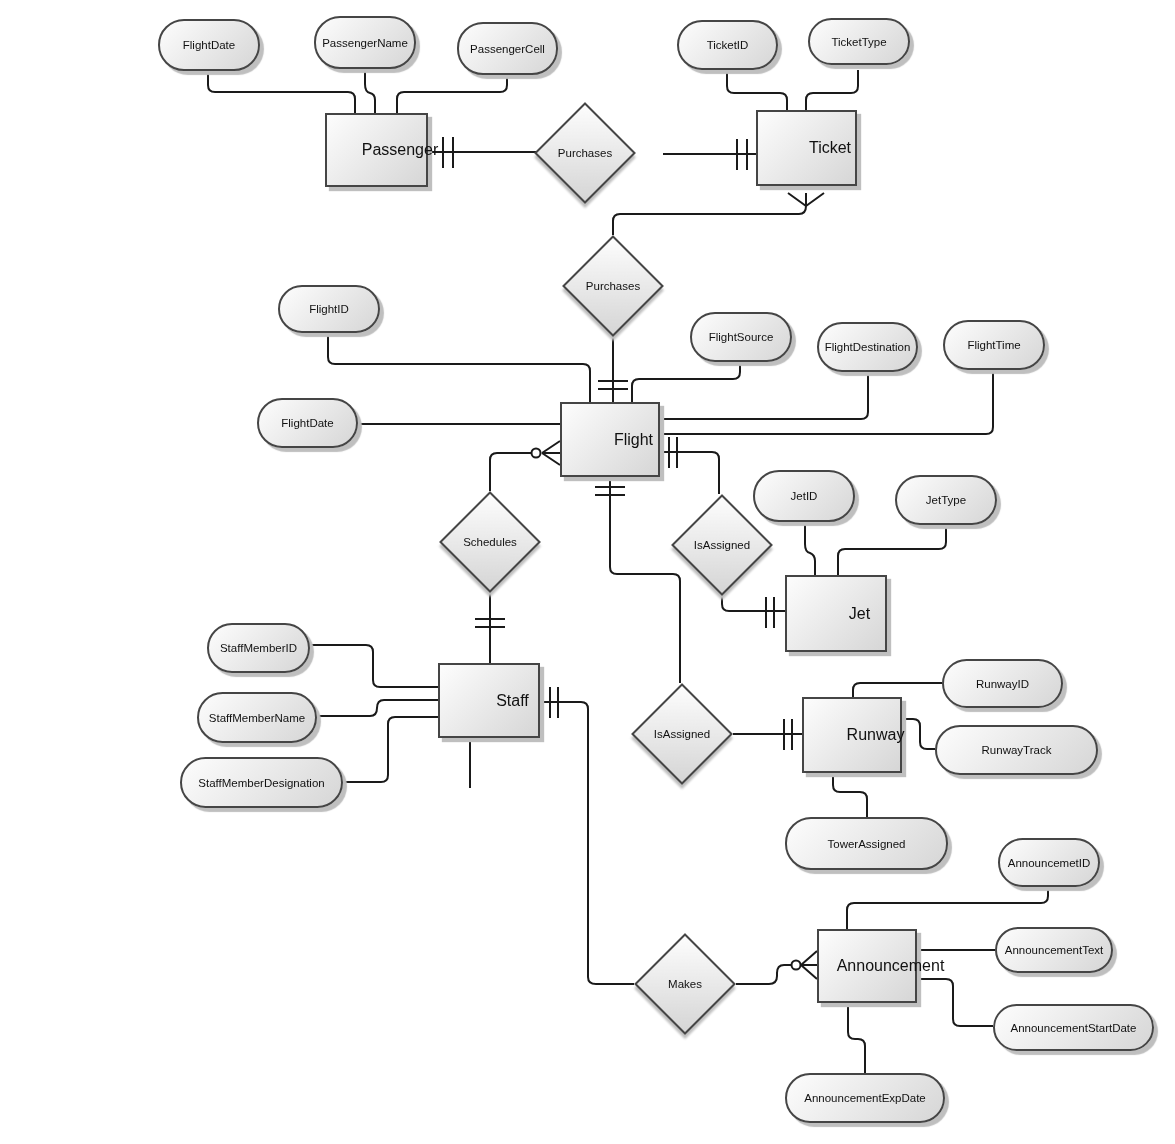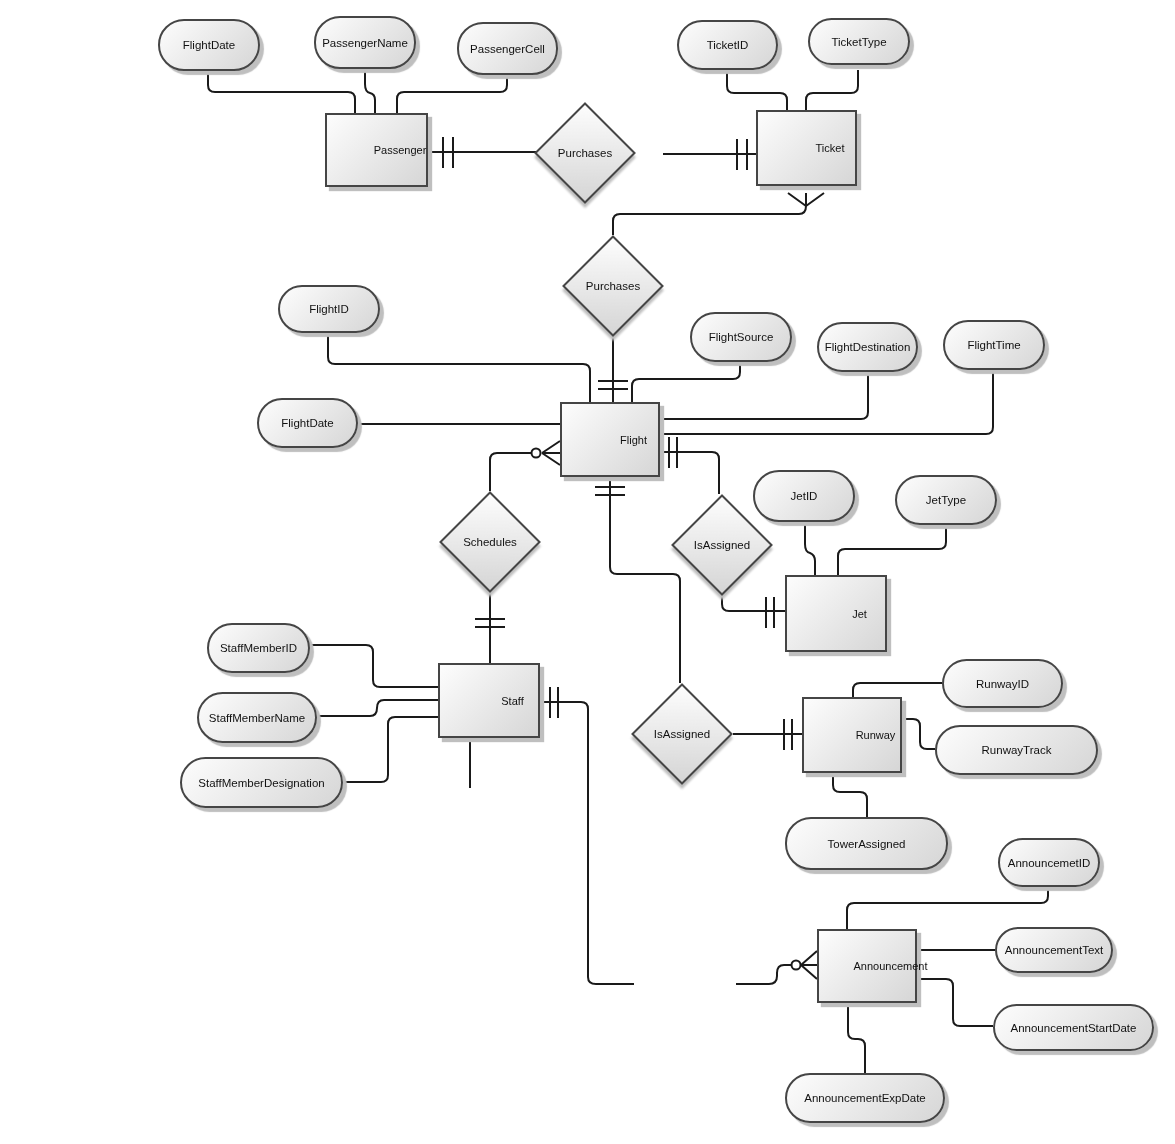--- a/index.html
+++ b/index.html
@@ -2,21 +2,21 @@
 <html><head>
 <meta charset="utf-8">
 <style>
   html,body{margin:0;padding:0;background:#fff;}
   .canvas{position:relative;width:1175px;height:1144px;background:#ffffff;overflow:hidden;
           font-family:"Liberation Sans",sans-serif;}
   svg.edges{position:absolute;left:0;top:0;width:1175px;height:1144px;}
   .entity{position:absolute;display:flex;align-items:center;justify-content:center;
           background:linear-gradient(135deg,#fdfdfd 0%,#d6d6d6 100%);
           border:2px solid #454545;box-shadow:4px 4px 1px #bfbfbf;
-          font-size:11px;color:#111;box-sizing:border-box;text-align:left;padding-left:47px;}
+          font-size:16px;color:#111;box-sizing:border-box;text-align:left;padding-left:47px;}
   .attr{position:absolute;display:flex;align-items:center;justify-content:center;
           background:linear-gradient(135deg,#fdfdfd 0%,#d6d6d6 100%);
           border:2px solid #454545;border-radius:26px;box-shadow:4px 4px 1px #bfbfbf;
           font-size:11.5px;color:#111;box-sizing:border-box;white-space:nowrap;}
   .rel{position:absolute;width:102px;height:102px;}
   .rel .diamond-box{position:absolute;left:15px;top:15px;width:72px;height:72px;
           transform:rotate(45deg);background:linear-gradient(135deg,#fdfdfd 0%,#d5d5d5 100%);
           border:2px solid #454545;filter:drop-shadow(3px 3px 1px #bfbfbf);box-sizing:border-box;}
   .rel .rel-label{position:absolute;left:0;top:0;right:0;bottom:0;display:flex;
           align-items:center;justify-content:center;font-size:11.5px;color:#111;}
@@ -208,20 +208,24 @@
     <div class="diamond-box"></div>
     <div class="rel-label">Schedules</div>
   </div>
   <div class="rel" style="left:671px;top:494px">
     <div class="diamond-box"></div>
     <div class="rel-label">IsAssigned</div>
   </div>
   <div class="rel" style="left:631px;top:683px">
     <div class="diamond-box"></div>
     <div class="rel-label">IsAssigned</div>
+  </div>
+  <div class="rel" style="left:634px;top:933px">
+    <div class="diamond-box"></div>
+    <div class="rel-label">Makes</div>
   </div>
 
   <div class="attr" style="left:158px;top:19px;width:102px;height:52px">FlightDate</div>
   <div class="attr" style="left:314px;top:16px;width:102px;height:53px">PassengerName</div>
   <div class="attr" style="left:457px;top:22px;width:101px;height:53px">PassengerCell</div>
   <div class="attr" style="left:677px;top:20px;width:101px;height:50px">TicketID</div>
   <div class="attr" style="left:808px;top:18px;width:102px;height:47px">TicketType</div>
   <div class="attr" style="left:278px;top:285px;width:102px;height:48px">FlightID</div>
   <div class="attr" style="left:257px;top:398px;width:101px;height:50px">FlightDate</div>
   <div class="attr" style="left:690px;top:312px;width:102px;height:50px">FlightSource</div>

